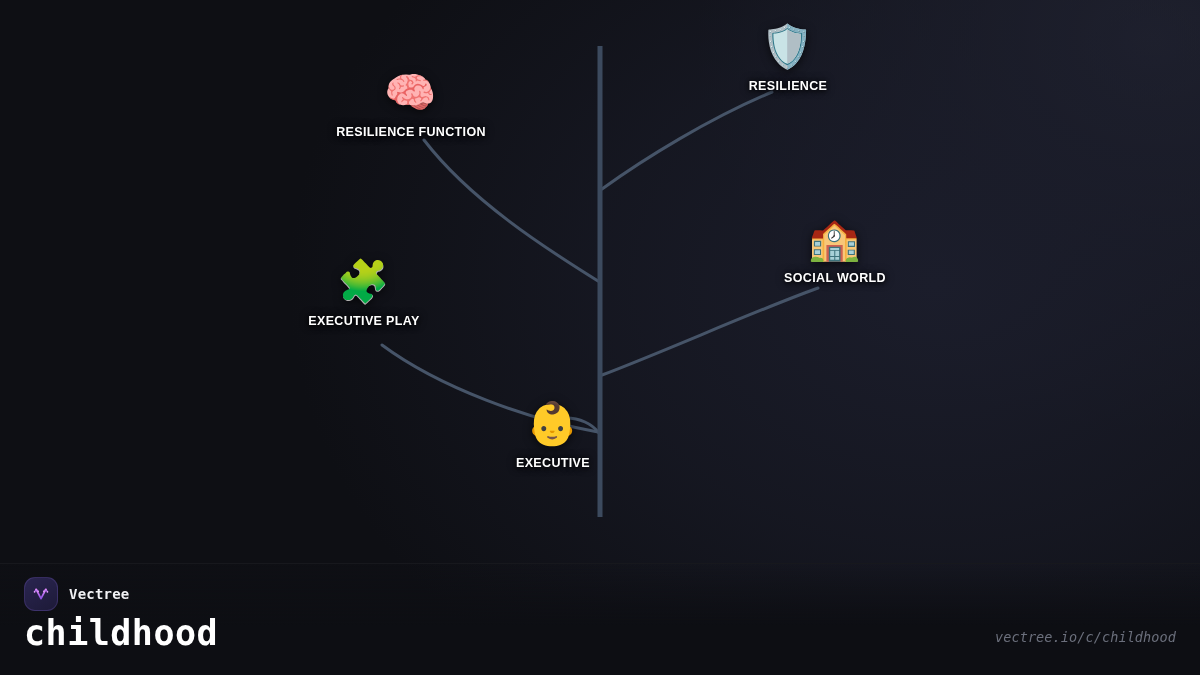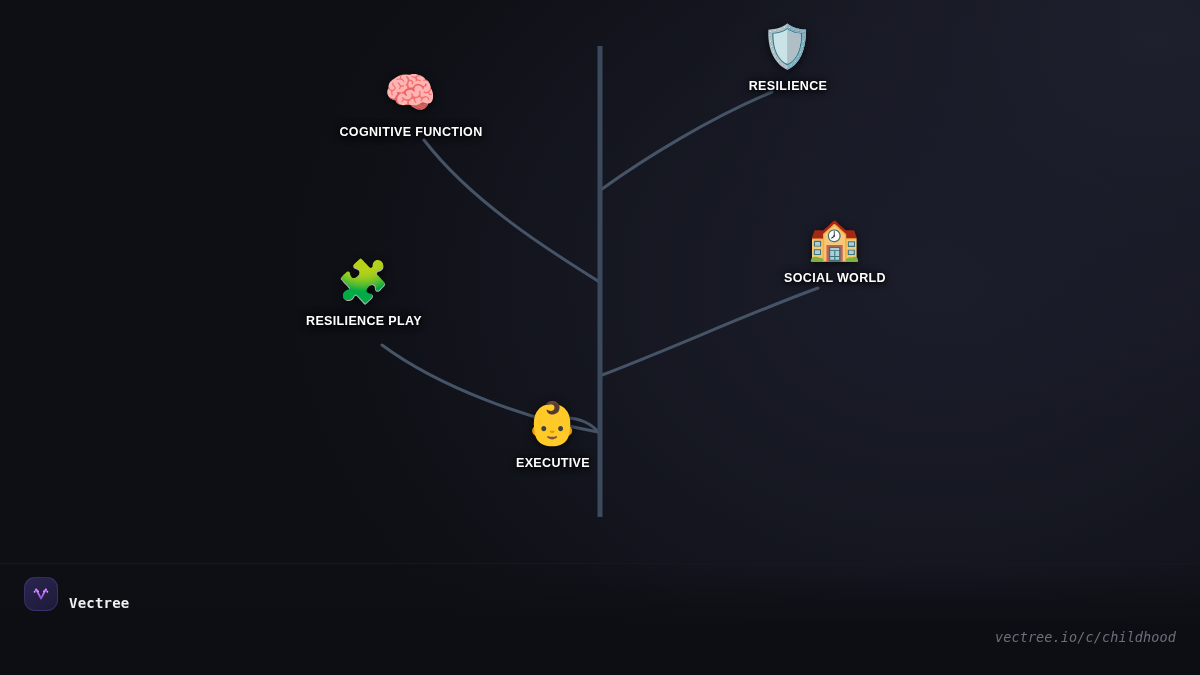--- a/index.html
+++ b/index.html
@@ -66,21 +66,21 @@
     position:absolute;
     left:0; bottom:0;
     width:1200px; height:112px;
     border-top:1px solid rgba(255,255,255,0.045);
     background:linear-gradient(180deg, rgba(14,15,20,0) 0%, #0d0e13 55%);
   }
   #brand-row {
     position:absolute;
     left:24px; top:13px;
     display:flex;
-    align-items:flex-end;
+    align-items:center;
     gap:11px;
   }
   #brand-mark {
     width:34px; height:34px;
     border-radius:11px;
     background:linear-gradient(150deg, #2a2550 0%, #1d1a38 100%);
     border:1px solid rgba(160,120,255,0.18);
     display:flex;
     align-items:center;
     justify-content:center;
@@ -129,25 +129,25 @@
           <path d="M 818 288 C 752 312 668 350 602 375" fill="none" stroke="#465468" stroke-width="3" stroke-linecap="round"></path>
         </g>
       <g id="trunk-layer">
           <line x1="600" y1="46" x2="600" y2="517" stroke="#3c4a5e" stroke-width="5"></line>
         </g>
     </svg>
 
     <div id="node-layer">
         <div class="node" style="left: 411px; top: 104px;">
           <div class="node-emoji">🧠</div>
-          <div class="node-label">COGNITIVE FUNCTION</div>
+          <div class="node-label">RESILIENCE FUNCTION</div>
         </div>
         <div class="node" style="left: 364px; top: 293px;">
           <div class="node-emoji">🧩</div>
-          <div class="node-label">RESILIENCE PLAY</div>
+          <div class="node-label">EXECUTIVE PLAY</div>
         </div>
         <div class="node" style="left: 553px; top: 435px;">
           <div class="node-emoji">👶</div>
           <div class="node-label">EXECUTIVE</div>
         </div>
         <div class="node" style="left: 788px; top: 58px;">
           <div class="node-emoji">🛡️</div>
           <div class="node-label">RESILIENCE</div>
         </div>
         <div class="node" style="left: 835px; top: 250px;">
@@ -173,17 +173,18 @@
           <path d="M17.8 6.4 L19.6 9.2 M17.8 6.4 L15.6 8.6" fill="none" stroke="url(#lg)" stroke-width="1.5" stroke-linecap="round"></path>
           <circle cx="4.3" cy="9.4" r="1.05" fill="#e9a0ff"></circle>
           <circle cx="8.5" cy="8.7" r="1.05" fill="#e9a0ff"></circle>
           <circle cx="19.7" cy="9.4" r="1.05" fill="#e9a0ff"></circle>
           <circle cx="15.5" cy="8.7" r="1.05" fill="#e9a0ff"></circle>
         </svg>
       </div>
       <span id="brand-name">Vectree</span>
     </div>
 
+    <div id="page-title">childhood</div>
 
     <div id="page-url">vectree.io/c/childhood</div>
   </div>
 
 </div>
 
 </body></html>

